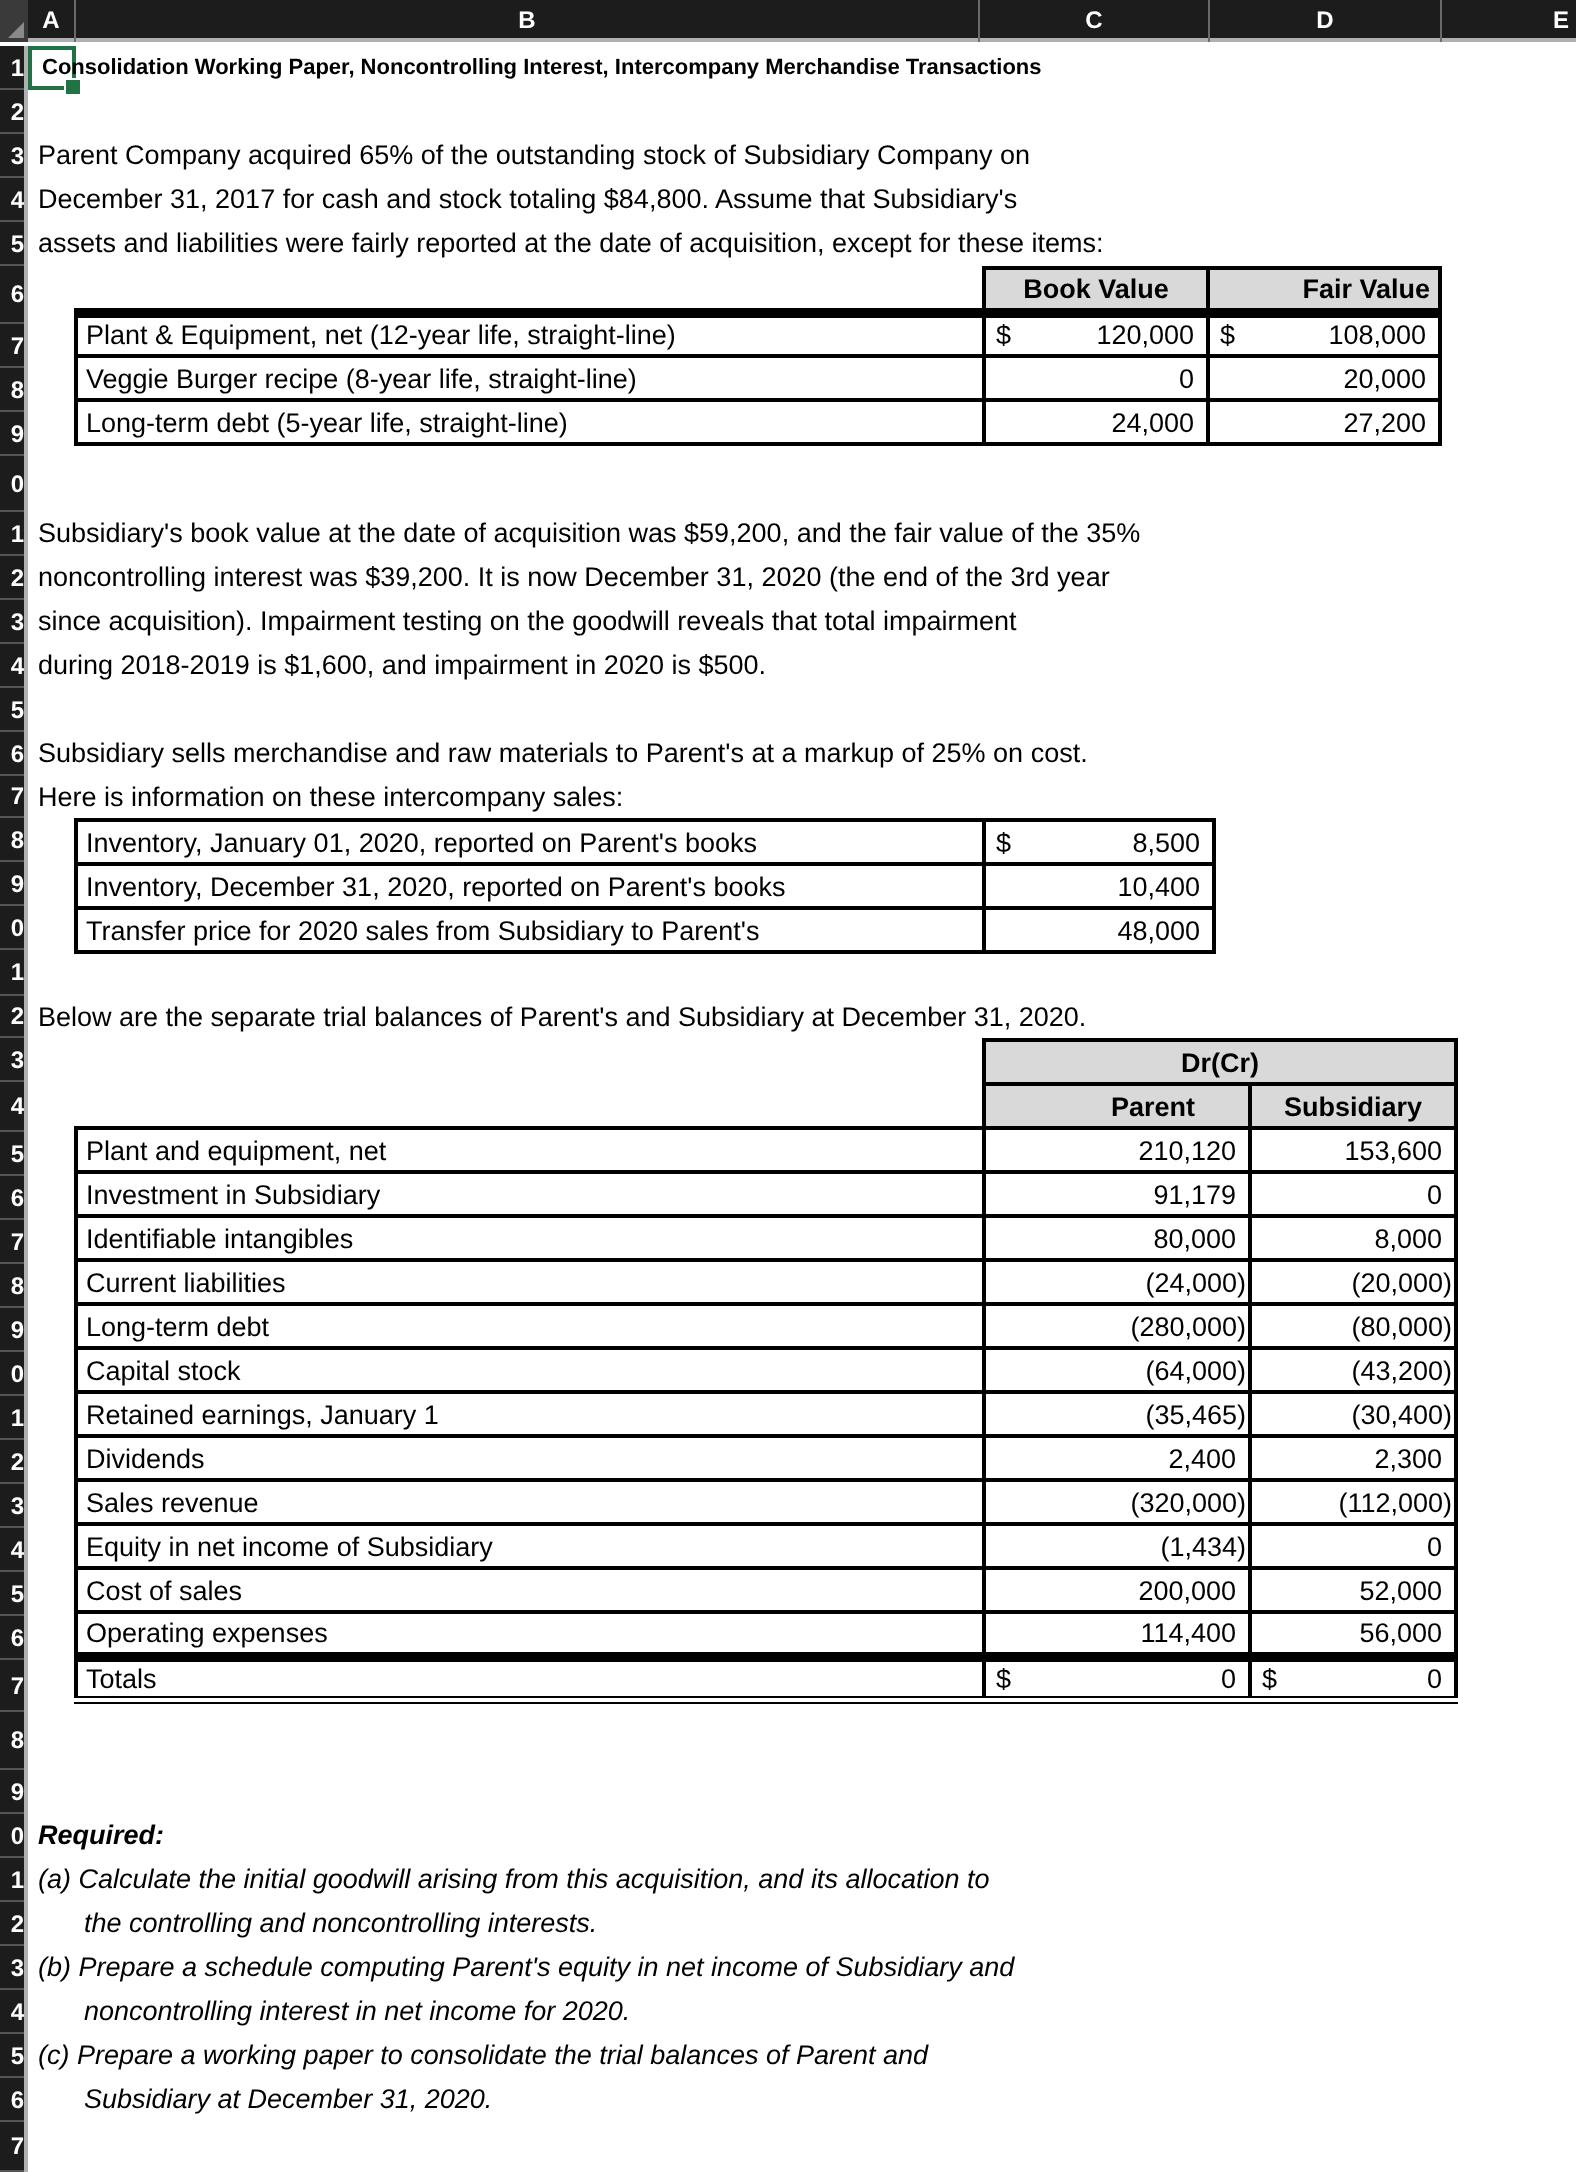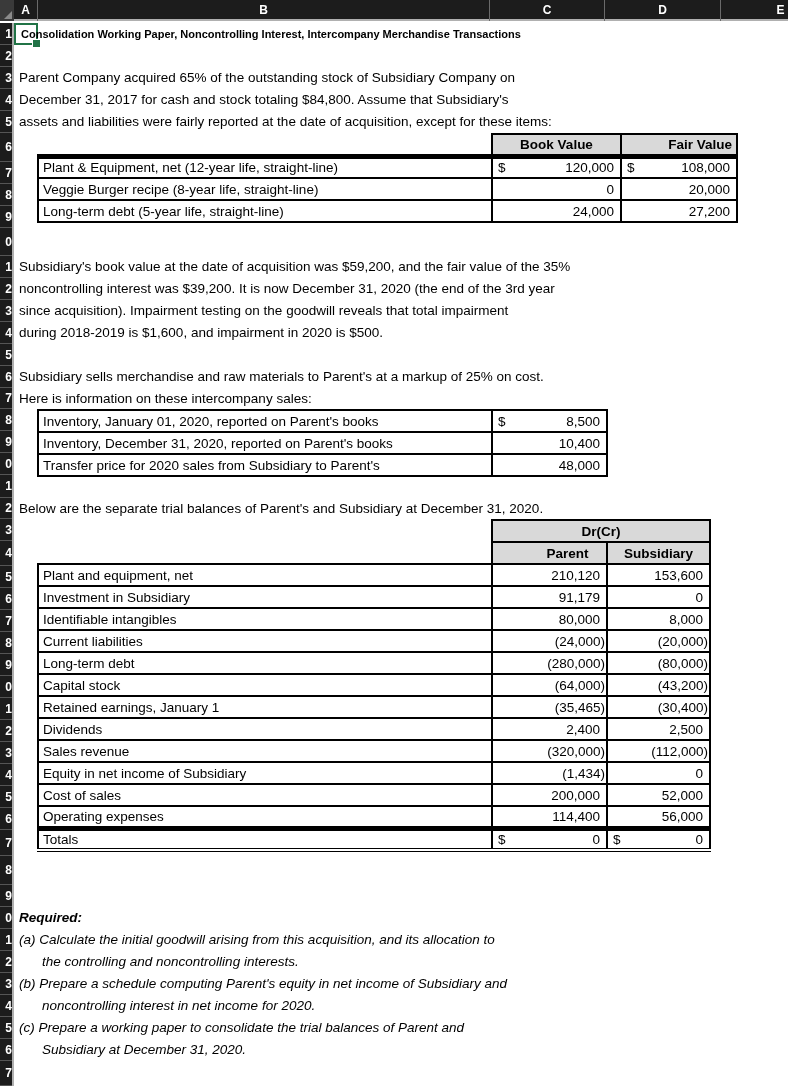--- a/index.html
+++ b/index.html
@@ -92,21 +92,21 @@
 <div class="txt title">Consolidation Working Paper, Noncontrolling Interest, Intercompany Merchandise Transactions</div>
 
 <div class="txt" style="top:67px;">Parent Company acquired 65% of the outstanding stock of Subsidiary Company on</div>
 <div class="txt" style="top:89px;">December 31, 2017 for cash and stock totaling $84,800. Assume that Subsidiary's</div>
 <div class="txt" style="top:111px;">assets and liabilities were fairly reported at the date of acquisition, except for these items:</div>
 
 <table style="left:37px;top:133px;">
   <tbody>
       <tr>
     <td style="border:none;width:454px;"></td>
-    <th style="width:129px;">Book Value</th>
+    <th style="width:112px;">Book Value</th>
     <th style="width:116px;text-align:right;">Fair Value</th>
   </tr>
   <tr class="thick-top">
     <td>Plant &amp; Equipment, net (12-year life, straight-line)</td>
     <td class="num"><span class="cur">$</span><span>120,000</span></td>
     <td class="num"><span class="cur">$</span><span>108,000</span></td>
   </tr>
   <tr>
     <td>Veggie Burger recipe (8-year life, straight-line)</td>
     <td class="num"><span class="cur"></span><span>0</span></td>
@@ -148,21 +148,21 @@
 <div class="txt" style="top:498px;">Below are the separate trial balances of Parent's and Subsidiary at December 31, 2020.</div>
 
 <table style="left:37px;top:519px;">
   <tbody>
       <tr>
     <td style="border:none;width:454px;"></td>
     <th colspan="2">Dr(Cr)</th>
   </tr>
   <tr>
     <td style="border:none;"></td>
-    <th style="width:115px;padding-left:40px;">Parent</th>
+    <th style="width:133px;padding-left:40px;">Parent</th>
     <th style="width:103px;">Subsidiary</th>
   </tr>
   </tbody>
     <tbody id="tb-body">
       <tr>
         <td>Plant and equipment, net</td>
         <td class="num"><span class="cur"></span><span>210,120</span></td>
         <td class="num"><span class="cur"></span><span>153,600</span></td>
       </tr>
       <tr>
@@ -191,21 +191,21 @@
         <td class="num neg"><span class="cur"></span><span>(43,200)</span></td>
       </tr>
       <tr>
         <td>Retained earnings, January 1</td>
         <td class="num neg"><span class="cur"></span><span>(35,465)</span></td>
         <td class="num neg"><span class="cur"></span><span>(30,400)</span></td>
       </tr>
       <tr>
         <td>Dividends</td>
         <td class="num"><span class="cur"></span><span>2,400</span></td>
-        <td class="num"><span class="cur"></span><span>2,500</span></td>
+        <td class="num"><span class="cur"></span><span>2,300</span></td>
       </tr>
       <tr>
         <td>Sales revenue</td>
         <td class="num neg"><span class="cur"></span><span>(320,000)</span></td>
         <td class="num neg"><span class="cur"></span><span>(112,000)</span></td>
       </tr>
       <tr>
         <td>Equity in net income of Subsidiary</td>
         <td class="num neg"><span class="cur"></span><span>(1,434)</span></td>
         <td class="num"><span class="cur"></span><span>0</span></td>

